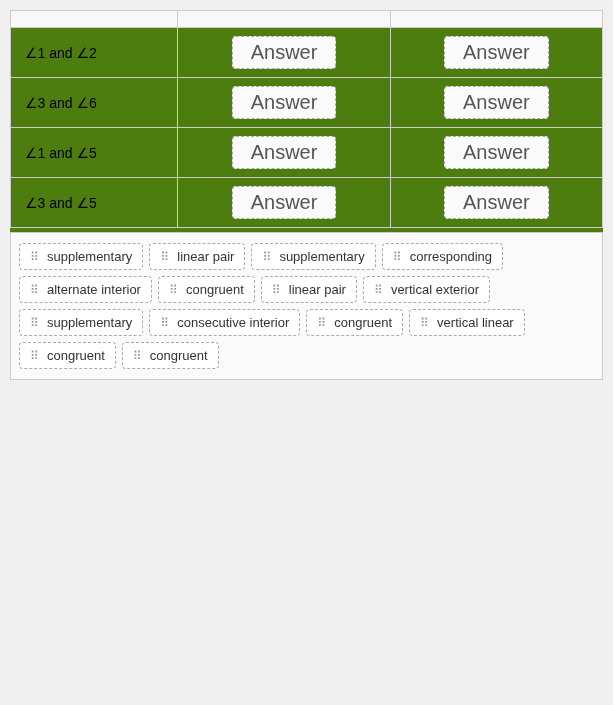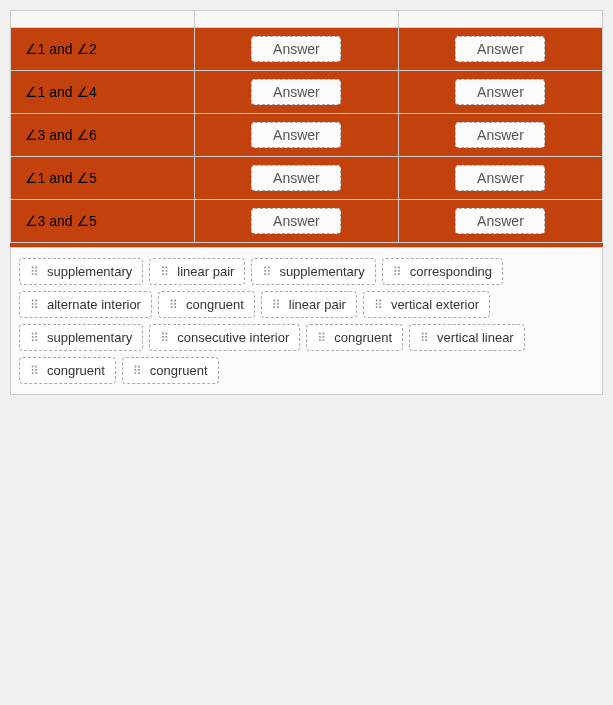--- a/index.html
+++ b/index.html
@@ -7,21 +7,21 @@
       font-family: Arial, sans-serif;
       background: #f0f0f0;
       display: flex;
       justify-content: center;
       align-items: flex-start;
       min-height: 705px;
       padding: 10px;
     }
     .container {
       width: 593px;
-      background: #c2410c;
+      background: #4d7c0f;
     }
     table {
       width: 100%;
       border-collapse: collapse;
     }
     th, td {
       border: 1px solid #ccc;
       text-align: center;
       padding: 8px 6px;
       font-size: 14px;
@@ -36,21 +36,21 @@
     td.compare-cell {
       text-align: left;
       padding-left: 14px;
       font-size: 14px;
     }
     .answer-box {
       display: inline-block;
       border: 1.5px dashed #aaa;
       border-radius: 4px;
       padding: 4px 18px;
-      font-size: 14px;
+      font-size: 20px;
       color: #555;
       background: #fafafa;
       min-width: 90px;
       text-align: center;
     }
     .drag-area {
       border: 1px solid #ccc;
       padding: 10px 8px;
       margin-top: 4px;
       display: flex;
@@ -86,25 +86,20 @@
     <thead>
       <tr>
         <th></th>
         <th></th>
         <th style="white-space:pre-line;"></th>
       </tr>
     </thead>
     <tbody id="table-body">
     <tr>
           <td class="compare-cell">∠1 and ∠2</td>
-          <td><span class="answer-box">Answer</span></td>
-          <td><span class="answer-box">Answer</span></td>
-        </tr>
-        <tr>
-          <td class="compare-cell">∠1 and ∠4</td>
           <td><span class="answer-box">Answer</span></td>
           <td><span class="answer-box">Answer</span></td>
         </tr>
         <tr>
           <td class="compare-cell">∠3 and ∠6</td>
           <td><span class="answer-box">Answer</span></td>
           <td><span class="answer-box">Answer</span></td>
         </tr>
         <tr>
           <td class="compare-cell">∠1 and ∠5</td>

